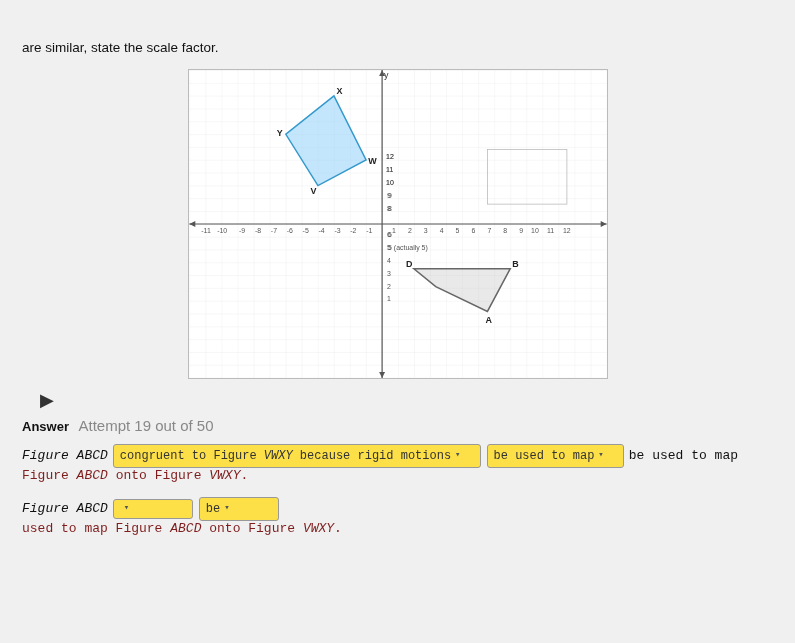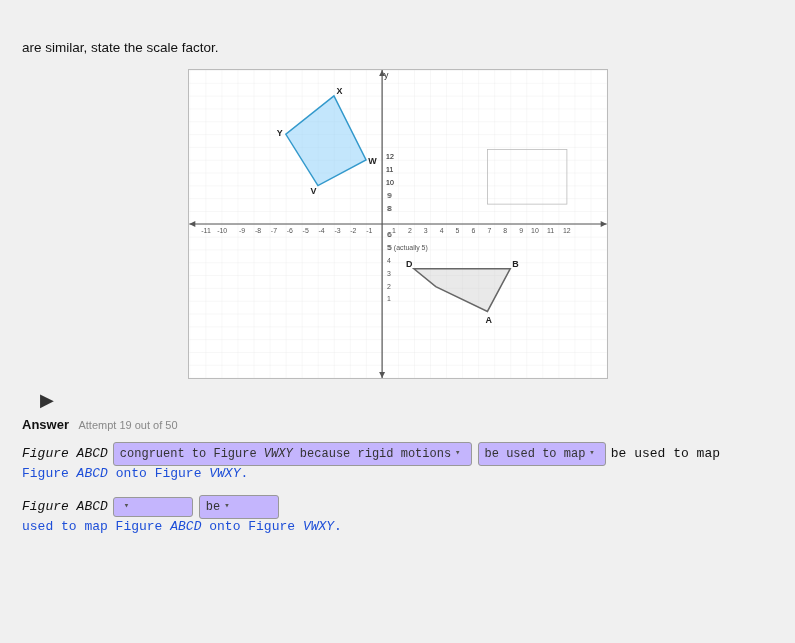--- a/index.html
+++ b/index.html
@@ -49,21 +49,21 @@
       color: #555;
     }
     .answer-label {
       font-weight: bold;
       font-size: 13px;
       color: #111;
       display: inline;
       margin-top: 48px;
     }
     .attempt-label {
-      font-size: 11px;
+      font-size: 15px;
       color: #888;
       margin-left: 6px;
     }
     .sentence-row {
       display: flex;
       align-items: center;
       flex-wrap: wrap;
       margin-top: 10px;
       font-size: 13px;
       color: #111;
@@ -75,39 +75,39 @@
       flex-wrap: wrap;
       margin-top: 6px;
       font-size: 13px;
       color: #111;
       line-height: 1.7;
     }
     .dropdown {
       display: inline-flex;
       align-items: center;
       border: 1px solid #999;
-      background: #c4b5fd;
+      background: #fde047;
       border-radius: 3px;
-      padding: 1px 10px 1px 6px;
+      padding: 1px 19px 1px 6px;
       font-size: 12px;
       color: #333;
       cursor: pointer;
       margin: 0 3px;
       min-width: 80px;
       position: relative;
     }
     .dropdown-arrow {
       margin-left: 4px;
       font-size: 9px;
       color: #555;
     }
     .line2 {
       display: block;
       font-size: 13px;
-      color: #1d4ed8;
+      color: #7f1d1d;
     }
     .sentence-block {
       margin-top: 10px;
       font-family: Liberation Mono, monospace;
     }
     .cursor-icon {
       font-size: 18px;
       color: #333;
       margin-bottom: 4px;
       display: block;

